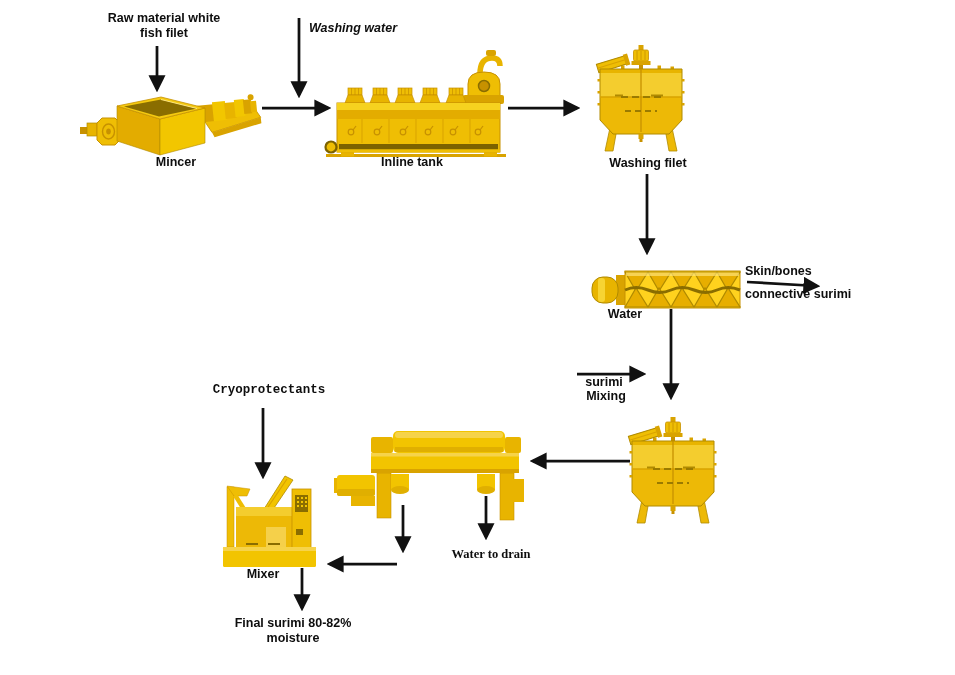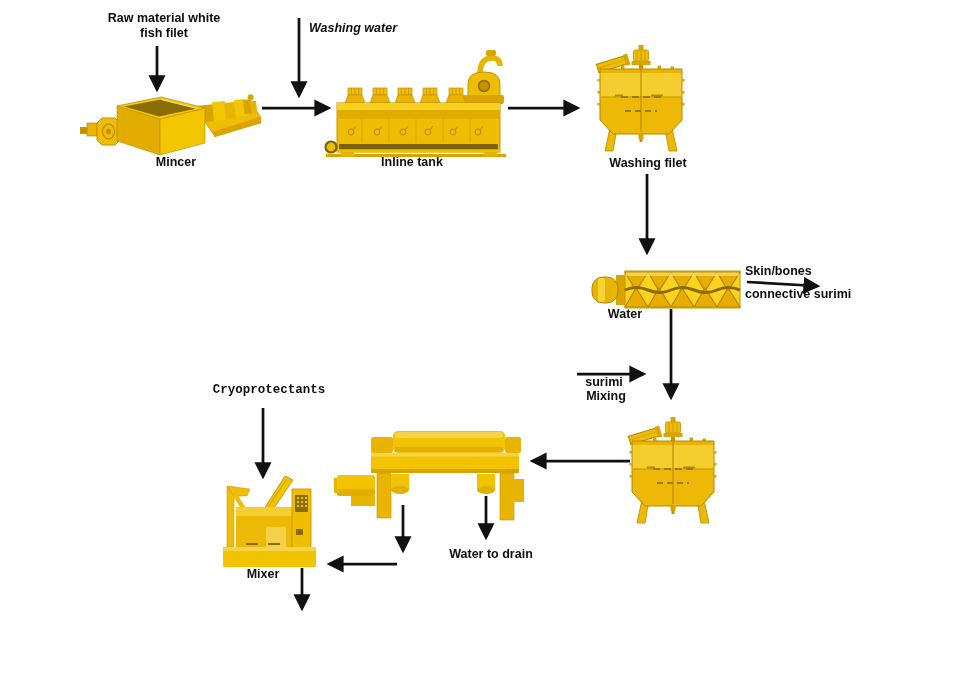--- a/index.html
+++ b/index.html
@@ -229,15 +229,17 @@
   <div class="label" style="left:353px;top:21px;font-style:italic;">Washing water</div>
   <div class="label" style="left:176px;top:155px;">Mincer</div>
   <div class="label" style="left:412px;top:155px;">Inline tank</div>
   <div class="label" style="left:648px;top:156px;">Washing filet</div>
   <div class="label" style="left:625px;top:307px;">Water</div>
   <div class="label la" style="left:745px;top:264px;">Skin/bones</div>
   <div class="label la" style="left:745px;top:287px;">connective surimi</div>
   <div class="label" style="left:606px;top:357px;margin-top:32px;">Mixing</div>
   <div class="label" style="left:604px;top:375px;">surimi</div>
   <div class="label" style="left:269px;top:383px;font-family:Liberation Mono, monospace;">Cryoprotectants</div>
-  <div class="label" style="left:491px;top:547px;">Water to drain</div>
+  <div class="label" style="left:491px;top:547px;font-family:Liberation Serif, serif;">Water to drain</div>
   <div class="label" style="left:263px;top:567px;">Mixer</div>
+  <div class="label" style="left:293px;top:616px;">Final surimi 80-82%
+moisture</div>
 </div>
 
 </body></html>

